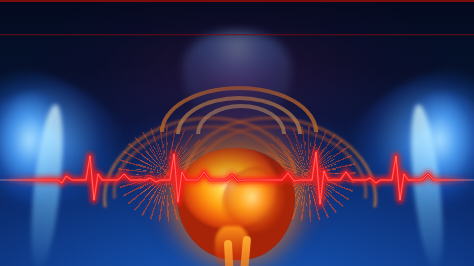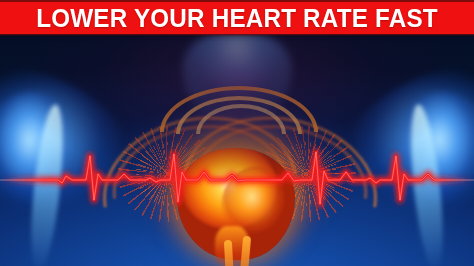--- a/index.html
+++ b/index.html
@@ -234,19 +234,16 @@
         <stop offset="0.10" stop-color="#ff1a1a" stop-opacity="1"></stop>
         <stop offset="0.90" stop-color="#ff1a1a" stop-opacity="1"></stop>
         <stop offset="1" stop-color="#ff1a1a" stop-opacity="0"></stop>
       </linearGradient>
     </defs>
     <path id="ecg-halo" fill="none" stroke="url(#ecg-fade)" stroke-width="7" stroke-linecap="round" stroke-linejoin="round" filter="url(#ecg-blur)" opacity="0.85" d="M0,42 L40,42 L58,42 L62,45 L66,38 L72,42 L86,42 L90,18 L94,62 L98,36 L102,42 L118,42 L124,36 L130,42 L146,42 L150,40 L156,44 L160,42 L170,42 L174,16 L178,64 L182,34 L186,42 L198,42 L204,34 L210,42 L226,42 L232,37 L238,43 L244,42 L258,42 L262,42 L266,42 L282,42 L288,35 L294,43 L300,42 L312,42 L316,14 L320,66 L324,33 L328,42 L340,42 L346,34 L352,42 L366,42 L370,40 L376,45 L380,42 L392,42 L396,18 L400,62 L404,36 L408,42 L422,42 L428,36 L434,42 L474,42"></path>
     <path id="ecg-line" fill="none" stroke="url(#ecg-fade)" stroke-width="2.4" stroke-linecap="round" stroke-linejoin="round" d="M0,42 L40,42 L58,42 L62,45 L66,38 L72,42 L86,42 L90,18 L94,62 L98,36 L102,42 L118,42 L124,36 L130,42 L146,42 L150,40 L156,44 L160,42 L170,42 L174,16 L178,64 L182,34 L186,42 L198,42 L204,34 L210,42 L226,42 L232,37 L238,43 L244,42 L258,42 L262,42 L266,42 L282,42 L288,35 L294,43 L300,42 L312,42 L316,14 L320,66 L324,33 L328,42 L340,42 L346,34 L352,42 L366,42 L370,40 L376,45 L380,42 L392,42 L396,18 L400,62 L404,36 L408,42 L422,42 L428,36 L434,42 L474,42"></path>
     <path id="ecg-core" fill="none" stroke="#ffd2cc" stroke-width="0.8" stroke-linecap="round" stroke-linejoin="round" opacity="0.55" d="M0,42 L40,42 L58,42 L62,45 L66,38 L72,42 L86,42 L90,18 L94,62 L98,36 L102,42 L118,42 L124,36 L130,42 L146,42 L150,40 L156,44 L160,42 L170,42 L174,16 L178,64 L182,34 L186,42 L198,42 L204,34 L210,42 L226,42 L232,37 L238,43 L244,42 L258,42 L262,42 L266,42 L282,42 L288,35 L294,43 L300,42 L312,42 L316,14 L320,66 L324,33 L328,42 L340,42 L346,34 L352,42 L366,42 L370,40 L376,45 L380,42 L392,42 L396,18 L400,62 L404,36 L408,42 L422,42 L428,36 L434,42 L474,42"></path>
   </svg>
 
-  <div id="banner">
-    <span id="banner-title">LOWER YOUR HEART RATE FAST</span>
-  </div>
   <div id="top-edge"></div>
   <div id="banner-edge"></div>
 
 </div>
 
 </body></html>

